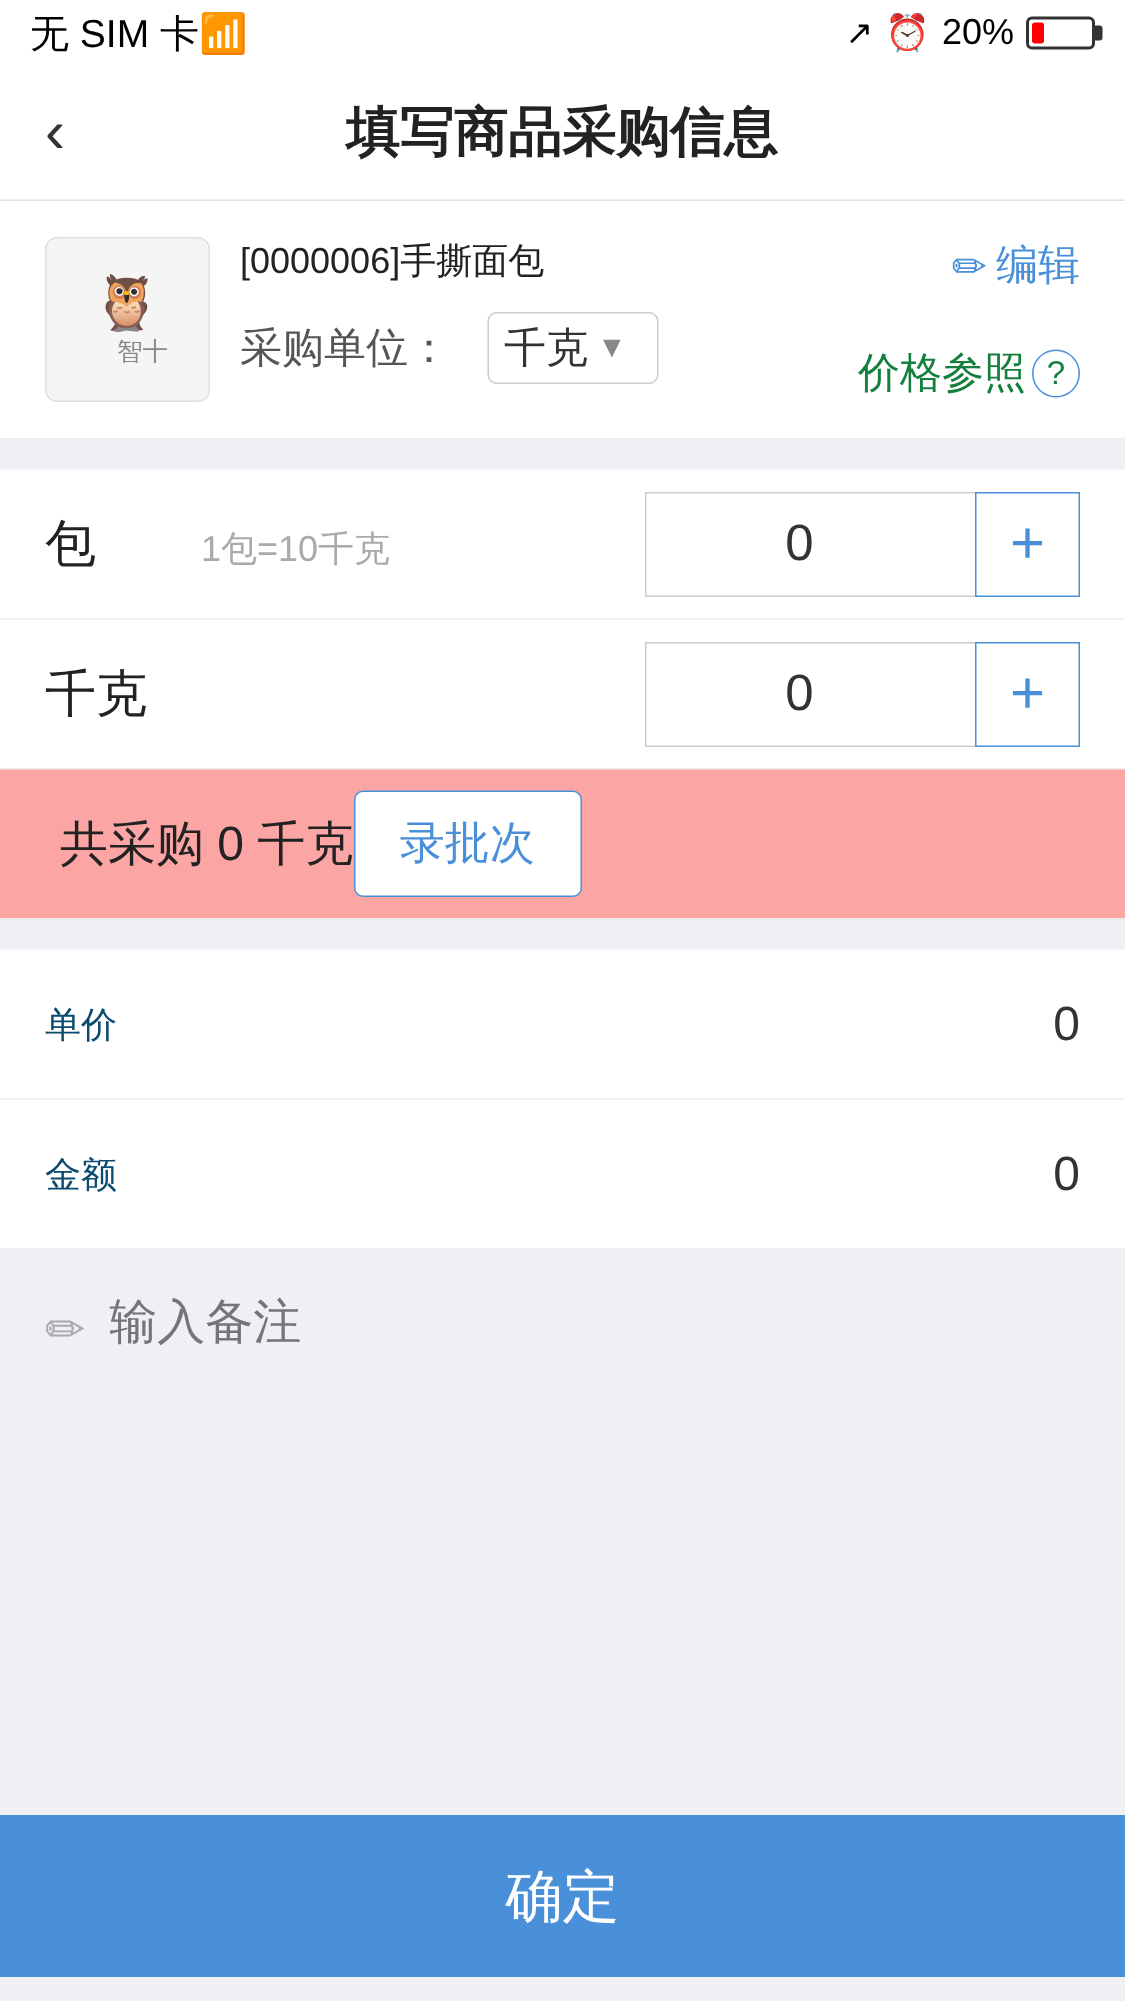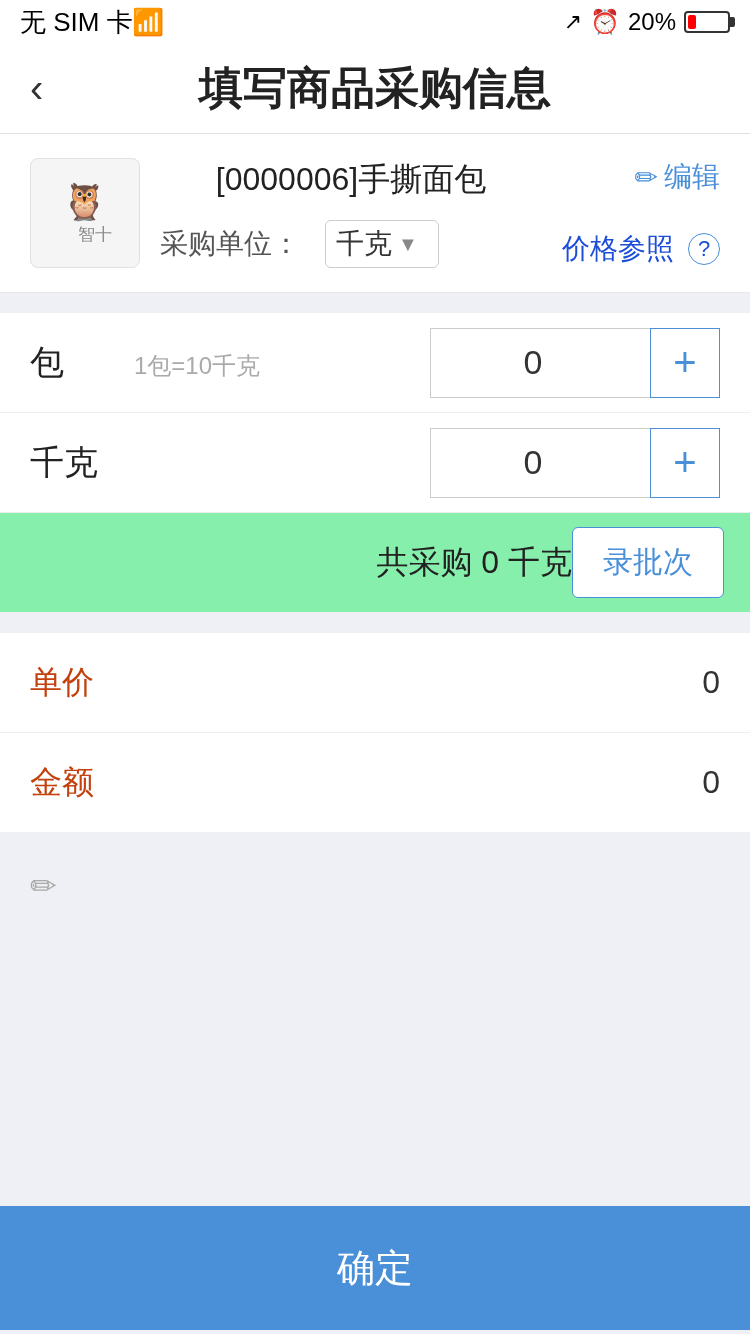--- a/index.html
+++ b/index.html
@@ -63,21 +63,21 @@
       border-bottom: 1px solid #e0e0e0;
     }
     .nav-back {
       position: absolute;
       left: 30px;
       font-size: 40px;
       color: #333;
       cursor: pointer;
     }
     .nav-title {
-      font-size: 44px;
+      font-size: 36px;
       font-weight: 600;
       color: #222;
       text-align: right;
     }
 
     
     .product-card {
       background: #fff;
       margin-top: 0;
       padding: 24px 30px;
@@ -103,25 +103,24 @@
     }
     .thumb-label {
       font-size: 17px;
       color: #888;
       margin-left: 20px;
     }
     .product-info {
       flex: 1;
     }
     .product-name {
-      font-size: 32px;
+      font-size: 24px;
       font-weight: 500;
       color: #222;
       margin-bottom: 18px;
-      text-align: center;
     }
     .product-unit-row {
       display: flex;
       align-items: center;
       gap: 25px;
     }
     .unit-label {
       font-size: 28px;
       color: #555;
     }
@@ -150,25 +149,25 @@
       min-height: 110px;
     }
     .edit-btn {
       color: #4a90d9;
       font-size: 28px;
       display: flex;
       align-items: center;
       gap: 6px;
     }
     .price-ref {
-      color: #1d4ed8;
+      color: #15803d;
       font-size: 28px;
       display: flex;
       align-items: center;
-      gap: 14px;
+      gap: 4px;
     }
 
     
     .section-divider {
       height: 20px;
       background: #eef0f5;
     }
 
     
     .form-section {
@@ -222,24 +221,24 @@
       display: flex;
       align-items: center;
       justify-content: center;
       cursor: pointer;
     }
 
     
     .total-row {
       display: flex;
       align-items: center;
-      justify-content: flex-end;
-      padding: 0 26px;
+      justify-content: flex-start;
+      padding: 0 40px;
       height: 100px;
-      background: #86efac;
+      background: #fca5a5;
       border-bottom: 1px solid #eee;
     }
     .total-text {
       font-size: 32px;
       color: #222;
     }
     .batch-btn {
       border: 1px solid #4a90d9;
       color: #4a90d9;
       font-size: 30px;
@@ -256,22 +255,22 @@
     }
     .info-row {
       display: flex;
       align-items: center;
       justify-content: space-between;
       padding: 0 30px;
       height: 100px;
       border-bottom: 1px solid #eee;
     }
     .info-label {
-      font-size: 32px;
-      color: #c2410c;
+      font-size: 24px;
+      color: #0c4a6e;
       text-align: right;
     }
     .info-value {
       font-size: 32px;
       color: #333;
     }
 
     
     .notes-section {
       background: #eef0f5;
@@ -298,24 +297,24 @@
     
     .content-area {
       background: #eef0f5;
       flex: 1;
       min-height: 300px;
     }
 
     
     .confirm-btn {
       position: fixed;
-      bottom: 4px;
+      bottom: 16px;
       left: 0;
       width: 750px;
-      height: 124px;
+      height: 108px;
       background: #4a90d9;
       color: #fff;
       font-size: 38px;
       font-weight: 500;
       border: none;
       cursor: pointer;
       display: flex;
       align-items: center;
       justify-content: center;
     }
@@ -411,17 +410,18 @@
     <span class="info-value">0</span>
   </div>
   <div class="info-row">
     <span class="info-label">金额</span>
     <span class="info-value">0</span>
   </div>
 </div>
 
 <div class="notes-section">
   <span class="notes-icon">✏</span>
+  <input class="notes-input" type="text" placeholder="输入备注" style="">
 </div>
 
 <div class="content-area" style="height:400px;"></div>
 
 <button class="confirm-btn">确定</button>
 
 </body></html>

